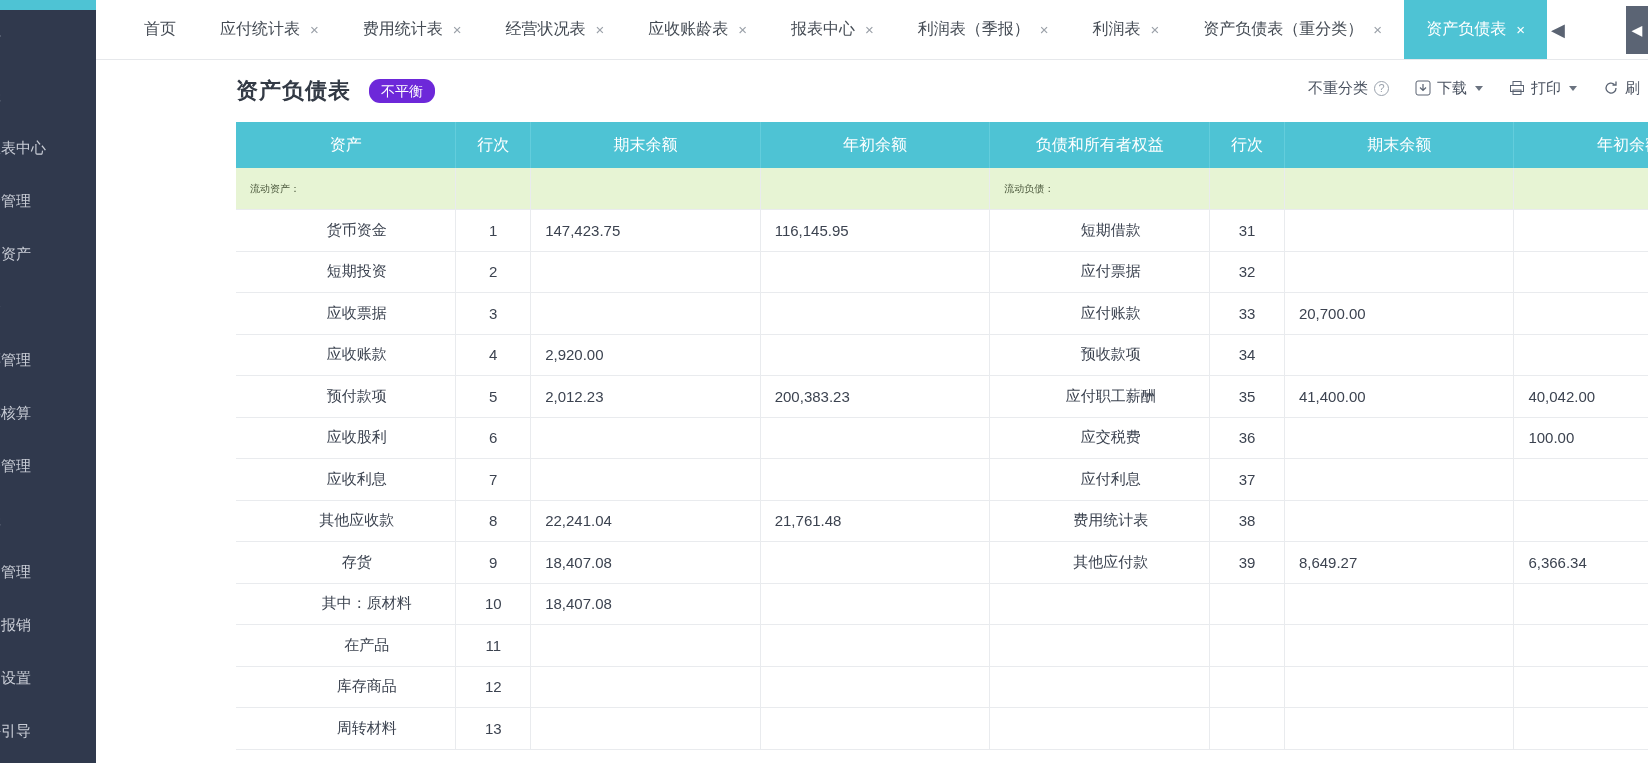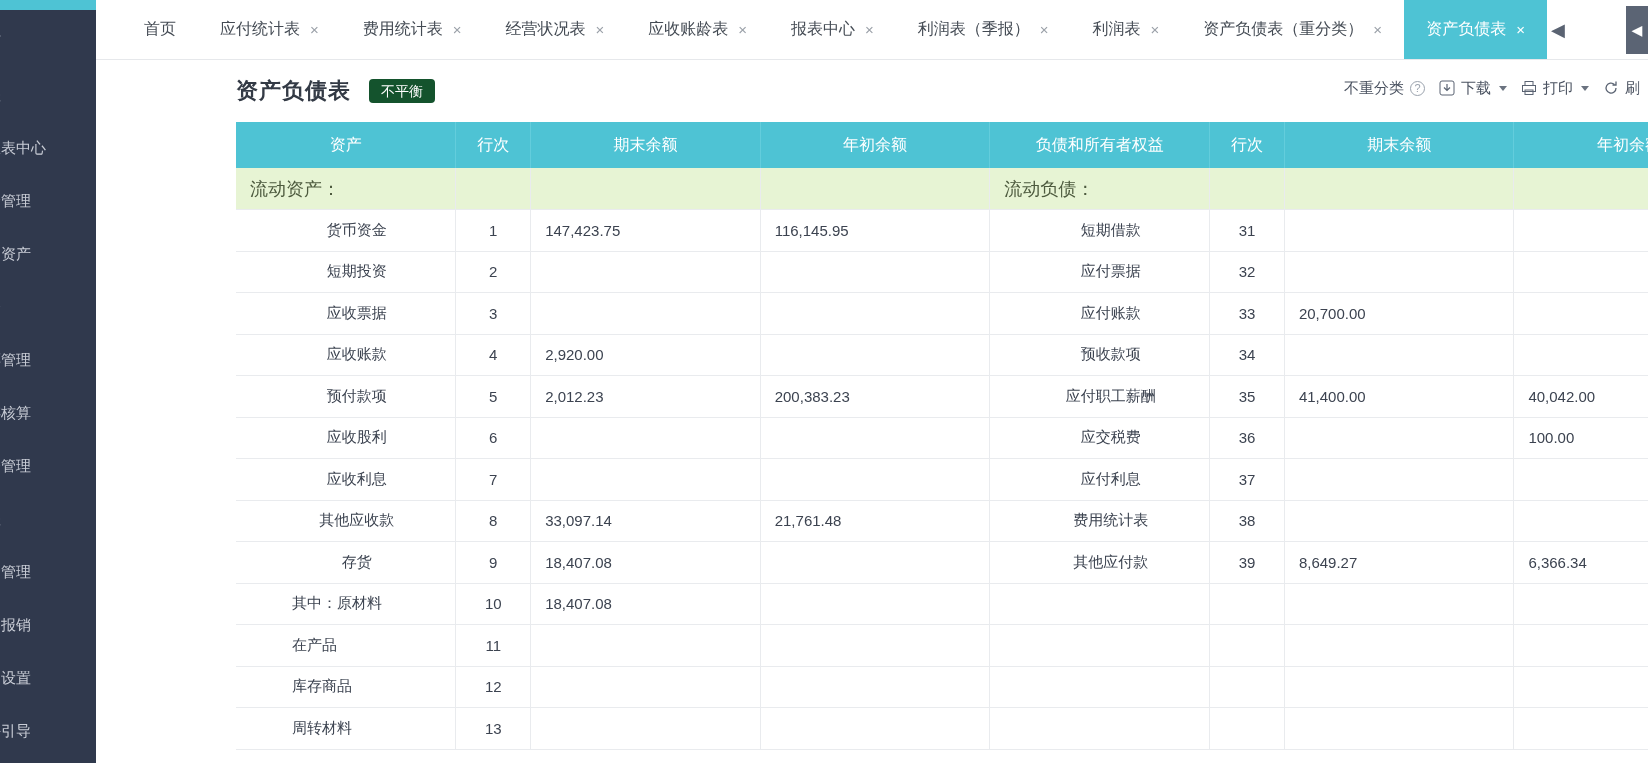--- a/index.html
+++ b/index.html
@@ -108,35 +108,35 @@
     position: relative;
   }
   .page-title {
     font-size: 22px;
     font-weight: bold;
     color: #333a45;
     letter-spacing: 1px;
   }
   .badge-unbalanced {
     margin-left: 18px;
-    background: #14532d;
+    background: #6d28d9;
     color: #ffffff;
     font-size: 14px;
     padding: 5px 12px;
-    border-radius: 4px;
+    border-radius: 11px;
     line-height: 1;
   }
   .title-actions {
     position: absolute;
     right: 0;
     top: 0;
     height: 56px;
     display: flex;
     align-items: center;
-    gap: 14px;
+    gap: 26px;
     padding-right: 8px;
     font-size: 15px;
     color: #4a5260;
   }
   .title-actions .act {
     display: flex;
     align-items: center;
     gap: 6px;
     white-space: nowrap;
   }
@@ -190,25 +190,25 @@
     height: 41.5px;
     border-bottom: 1px solid #e9ebee;
     border-right: 1px solid #e9ebee;
     font-size: 15px;
     color: #3c4350;
     padding: 0 14px;
   }
   tr.section td {
     background: #e7f4d4;
     color: #4d5a3e;
-    font-size: 18px;
+    font-size: 10px;
   }
   td.name { text-align: left; }
   td.name.indent1 { padding-left: 36px; text-align: center; }
-  td.name.indent2 { padding-left: 56px; }
+  td.name.indent2 { padding-left: 56px; text-align: center; }
   td.num { text-align: center; }
   td.amt { text-align: left; }
   .col-name { width: 206px; }
   .col-row  { width: 70px; }
   .col-amt  { width: 215px; }
 
   
   .edge-btn {
     position: absolute;
     right: 0;
@@ -465,21 +465,21 @@
             <td class="amt"></td>
             <td class="amt"></td>
             <td class="name indent1">应付利息</td>
             <td class="num">37</td>
             <td class="amt"></td>
             <td class="amt"></td>
           </tr>
           <tr>
             <td class="name indent1">其他应收款</td>
             <td class="num">8</td>
-            <td class="amt">33,097.14</td>
+            <td class="amt">22,241.04</td>
             <td class="amt">21,761.48</td>
             <td class="name indent1">费用统计表</td>
             <td class="num">38</td>
             <td class="amt"></td>
             <td class="amt"></td>
           </tr>
           <tr>
             <td class="name indent1">存货</td>
             <td class="num">9</td>
             <td class="amt">18,407.08</td>

